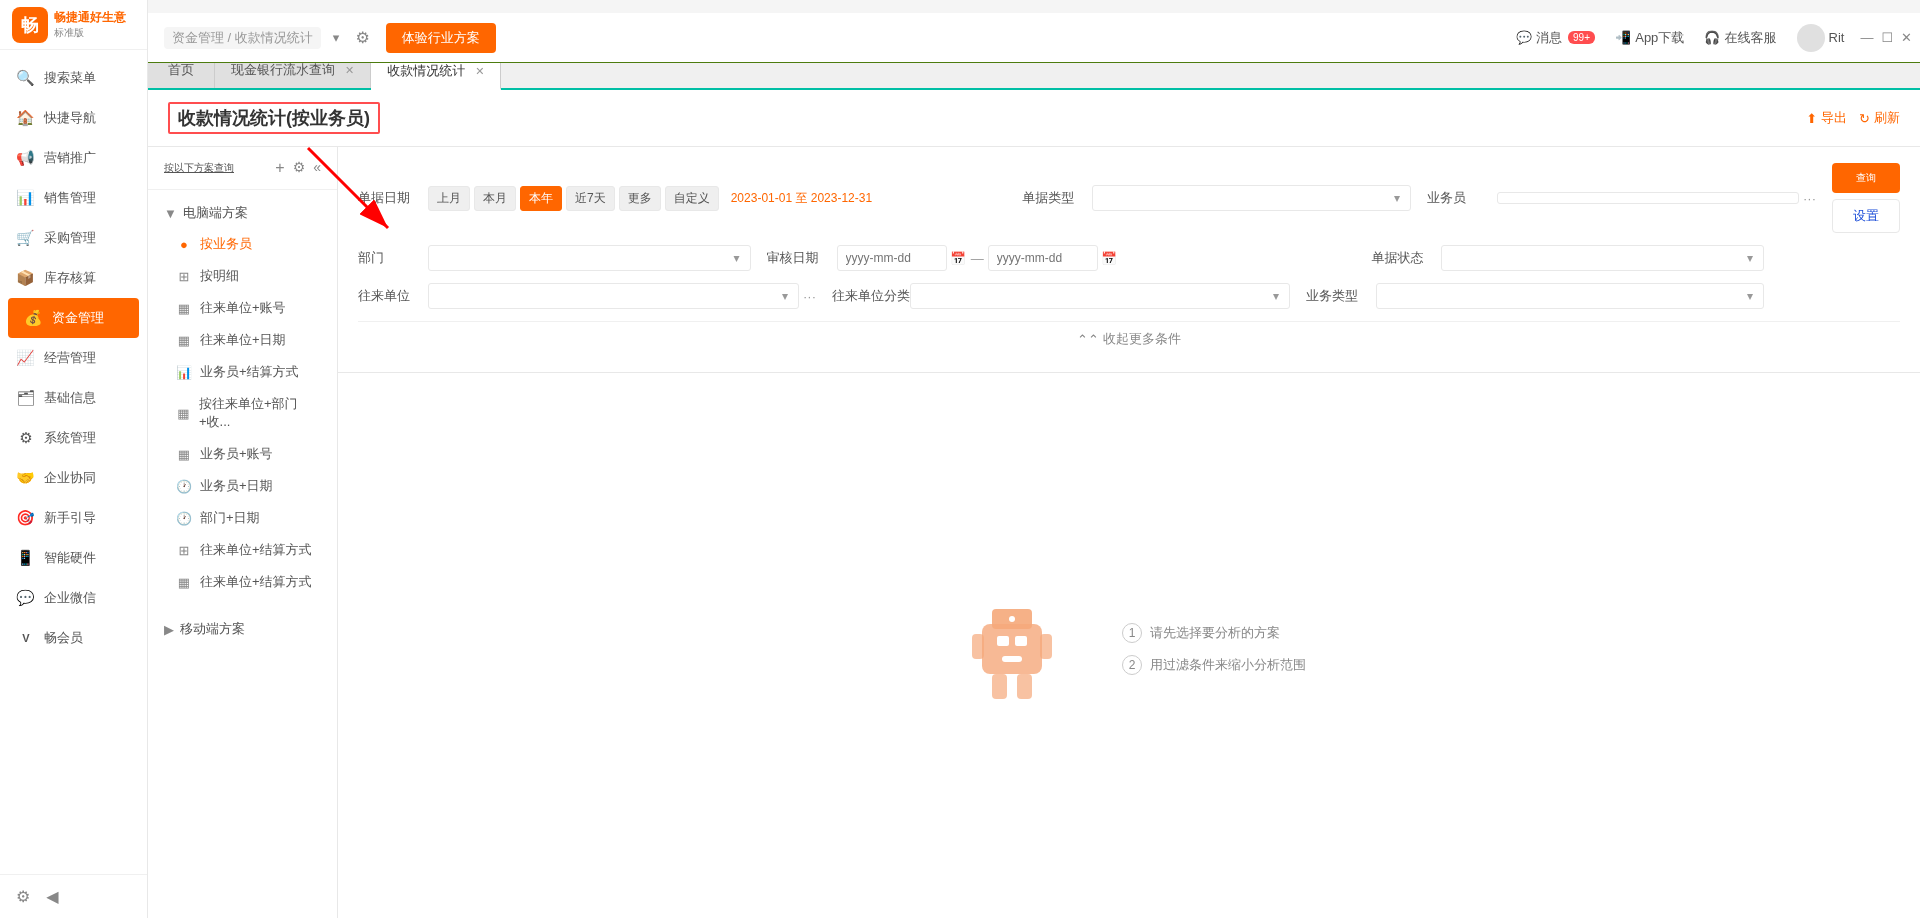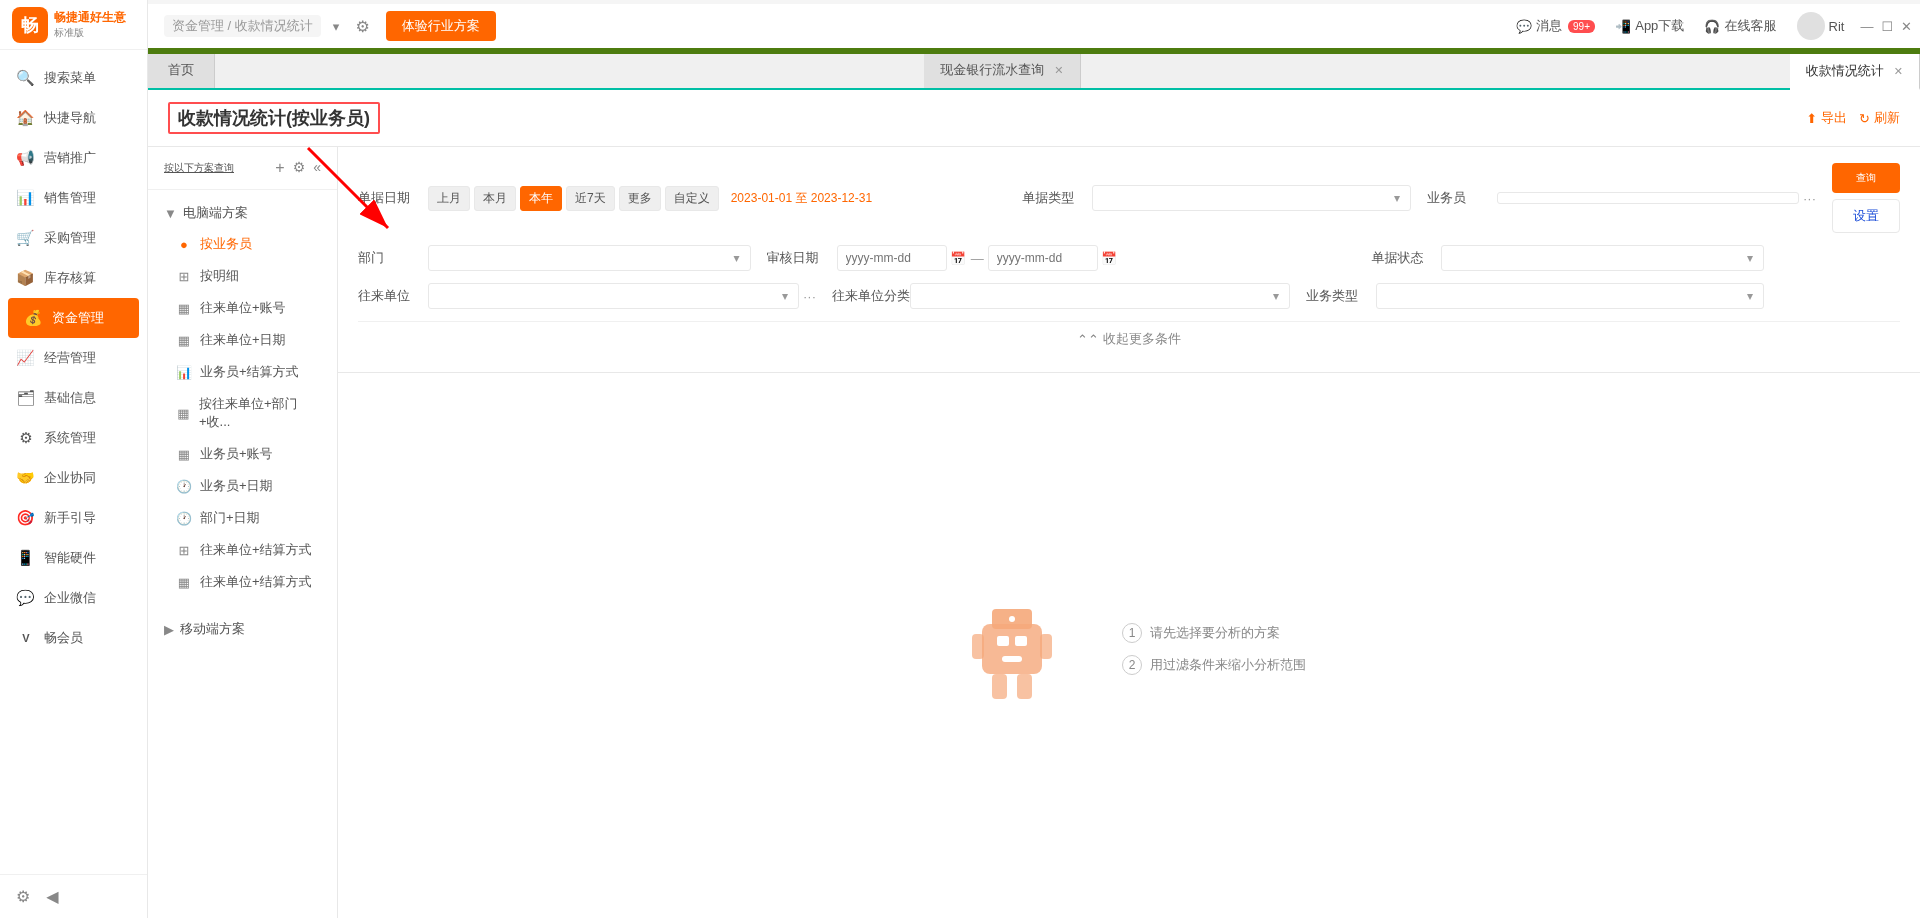--- a/index.html
+++ b/index.html
@@ -12,34 +12,34 @@
     .logo-badge { font-size: 10px; color: #888; }
     .sidebar-nav { flex: 1; overflow-y: auto; padding: 8px 0; }
     .nav-item { display: flex; align-items: center; padding: 10px 16px; cursor: pointer; color: #555; transition: background 0.2s; }
     .nav-item.active { background: #ff6600; color: #fff; border-radius: 4px; margin: 0 8px; }
     .nav-item .nav-icon { width: 20px; height: 20px; margin-right: 8px; display: flex; align-items: center; justify-content: center; font-size: 15px; }
     .nav-item .nav-label { font-size: 13px; }
     .sidebar-bottom { padding: 12px 16px; border-top: 1px solid #f0f0f0; display: flex; align-items: center; gap: 16px; }
     .sidebar-bottom-icon { color: #888; cursor: pointer; font-size: 16px; }
 
     
-    .header { position: fixed; left: 148px; top: 4px; right: 0; height: 50px; background: #fff; border-bottom: 6px solid #4d7c0f; display: flex; align-items: center; z-index: 99; }
+    .header { position: fixed; left: 148px; top: 13px; right: 0; height: 50px; background: #fff; border-bottom: 1px solid #4d7c0f; display: flex; align-items: center; z-index: 99; }
     .header-left { flex: 1; display: flex; align-items: center; padding: 0 16px; gap: 8px; }
     .breadcrumb-user { font-size: 13px; color: #999; background: #f5f5f5; border-radius: 4px; padding: 2px 8px; }
     .header-dropdown { cursor: pointer; color: #888; margin-left: 4px; }
     .header-gear { color: #888; cursor: pointer; font-size: 16px; margin-left: 8px; }
     .trial-btn { background: #ff6600; color: #fff; border: none; border-radius: 4px; padding: 6px 16px; font-size: 13px; cursor: pointer; margin-left: 8px; }
     .header-right { display: flex; align-items: center; padding: 0 16px; gap: 20px; }
     .header-right-item { display: flex; align-items: center; gap: 4px; color: #555; cursor: pointer; font-size: 13px; }
     .badge-red { background: #ff4d4f; color: #fff; border-radius: 6px; font-size: 10px; padding: 1px 5px; margin-left: 2px; }
     .user-avatar { width: 28px; height: 28px; border-radius: 50%; background: #ddd; }
     .header-close-icons { display: flex; align-items: center; gap: 8px; padding-right: 8px; color: #888; }
 
     
-    .tabs-bar { position: fixed; left: 148px; top: 50px; right: 0; height: 40px; background: #f0f0f0; display: flex; align-items: flex-end; z-index: 98; border-bottom: 2px solid #00bfa5; justify-content: space-between; }
+    .tabs-bar { position: fixed; left: 148px; top: 50px; right: 0; height: 40px; background: #f0f0f0; display: flex; align-items: flex-end; z-index: 98; border-bottom: 2px solid #00bfa5; }
     .tab { display: flex; align-items: center; padding: 0 16px; height: 36px; background: #e0e0e0; cursor: pointer; font-size: 13px; color: #555; border-right: 1px solid #ccc; gap: 6px; }
     .tab.active { background: #fff; color: #333; border-bottom: 2px solid #fff; position: relative; top: 2px; }
     .tab-home { padding: 0 20px; }
     .tab-close { font-size: 11px; color: #999; margin-left: 4px; cursor: pointer; }
 
     
     .page-content { position: fixed; left: 148px; top: 90px; right: 0; bottom: 0; background: #f5f5f5; overflow: auto; }
     .page-header { background: #fff; padding: 12px 20px; display: flex; align-items: center; justify-content: space-between; border-bottom: 1px solid #e8e8e8; }
     .page-title { font-size: 18px; font-weight: bold; color: #333; border: 2px solid #ff4d4f; padding: 2px 8px; border-radius: 2px; }
     .page-actions { display: flex; gap: 12px; }

